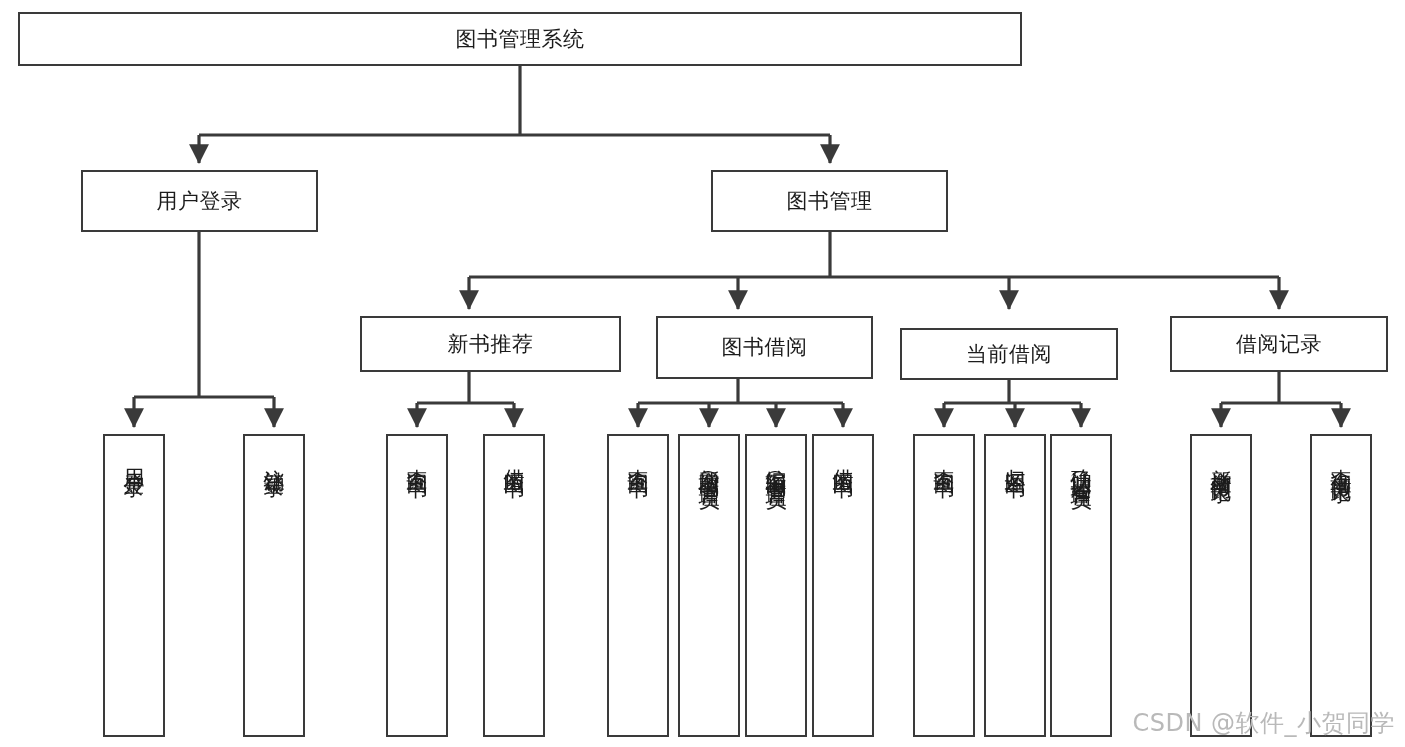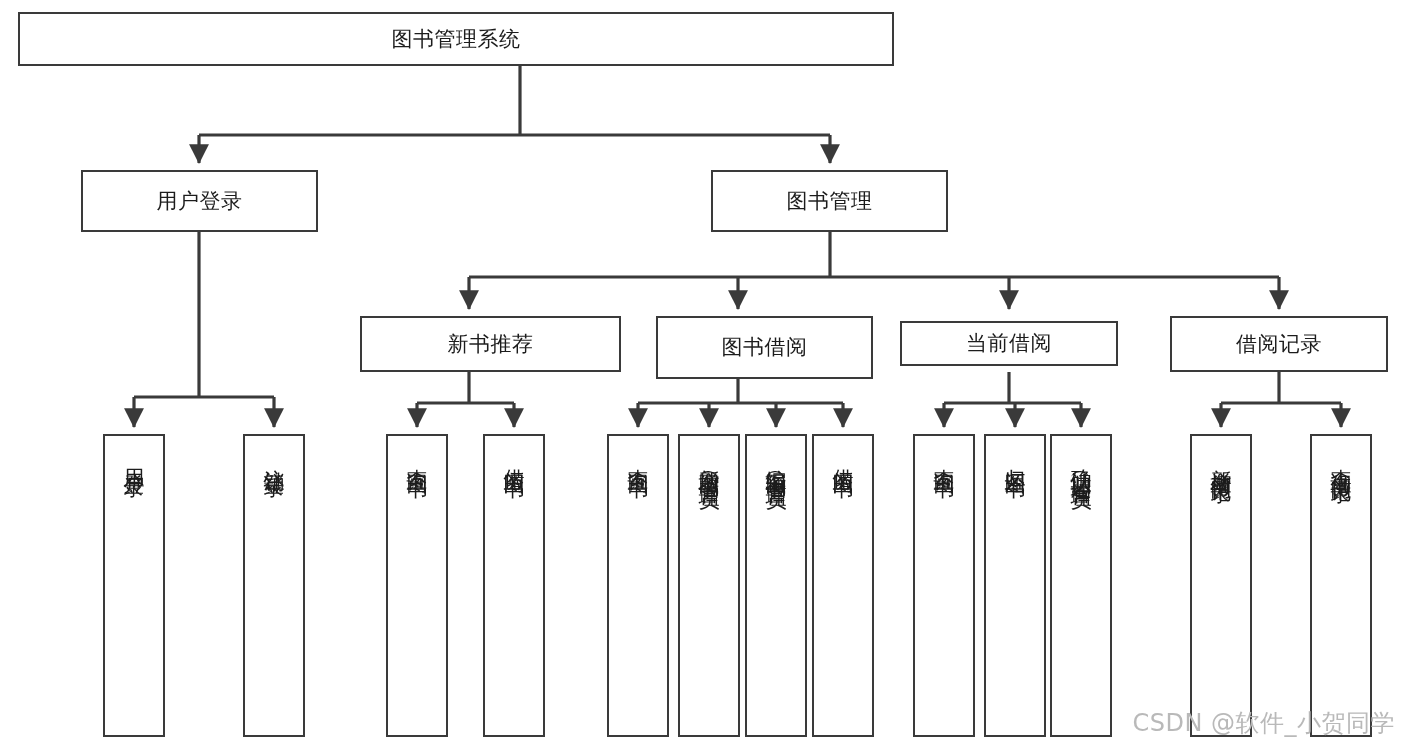--- a/index.html
+++ b/index.html
@@ -115,38 +115,38 @@
       <path d="M 1015 403 L 1015 427" marker-end="url(#arrow)"></path>
       <path d="M 1081 403 L 1081 427" marker-end="url(#arrow)"></path>
 
       <path d="M 1279 372 L 1279 403"></path>
       <path d="M 1221 403 L 1341 403"></path>
       <path d="M 1221 403 L 1221 427" marker-end="url(#arrow)"></path>
       <path d="M 1341 403 L 1341 427" marker-end="url(#arrow)"></path>
     </g>
   </svg>
 
-  <div class="node" style="left: 18px; top: 12px; width: 876px; height: 54px;">
+  <div class="node" style="left: 18px; top: 12px; width: 1004px; height: 54px;">
     <span class="label">图书管理系统</span>
   </div>
 
   <div class="node" style="left: 81px; top: 170px; width: 237px; height: 62px;">
     <span class="label">用户登录</span>
   </div>
   <div class="node" style="left: 711px; top: 170px; width: 237px; height: 62px;">
     <span class="label">图书管理</span>
   </div>
 
   <div class="node" style="left: 360px; top: 316px; width: 261px; height: 56px;">
     <span class="label">新书推荐</span>
   </div>
   <div class="node" style="left: 656px; top: 316px; width: 217px; height: 63px;">
     <span class="label">图书借阅</span>
   </div>
-  <div class="node" style="left: 900px; top: 321px; width: 218px; height: 45px;">
+  <div class="node" style="left: 900px; top: 328px; width: 218px; height: 52px;">
     <span class="label">当前借阅</span>
   </div>
   <div class="node" style="left: 1170px; top: 316px; width: 218px; height: 56px;">
     <span class="label">借阅记录</span>
   </div>
 
   <div class="node vertical" style="left: 103px; top: 434px; width: 62px; height: 303px;">
     <span class="label">用户登录</span>
   </div>
   <div class="node vertical" style="left: 243px; top: 434px; width: 62px; height: 303px;">

